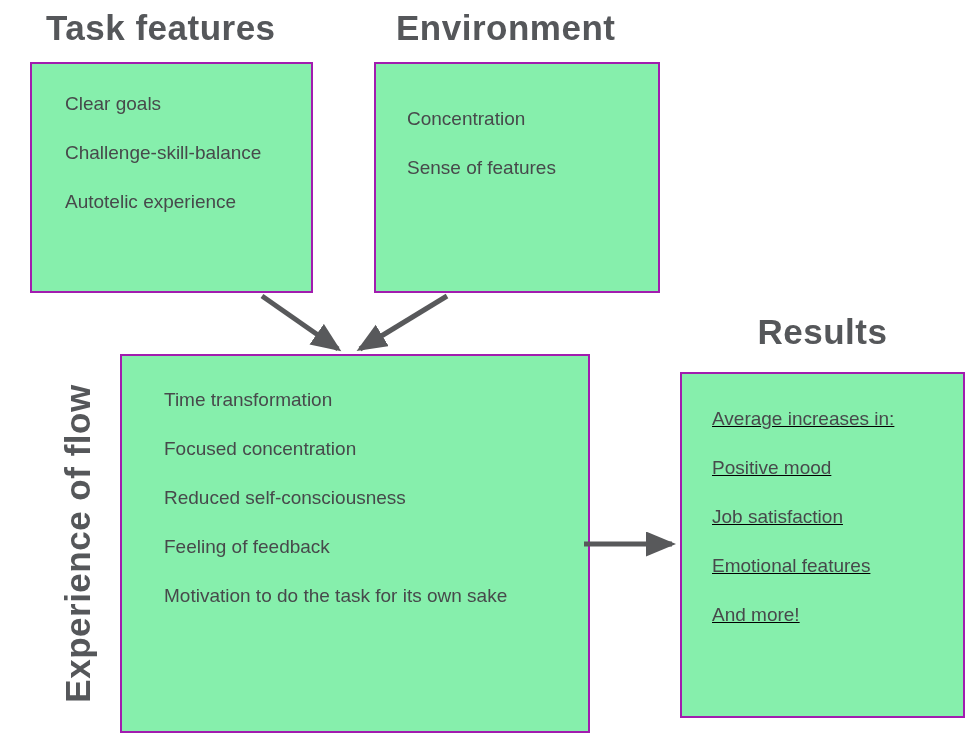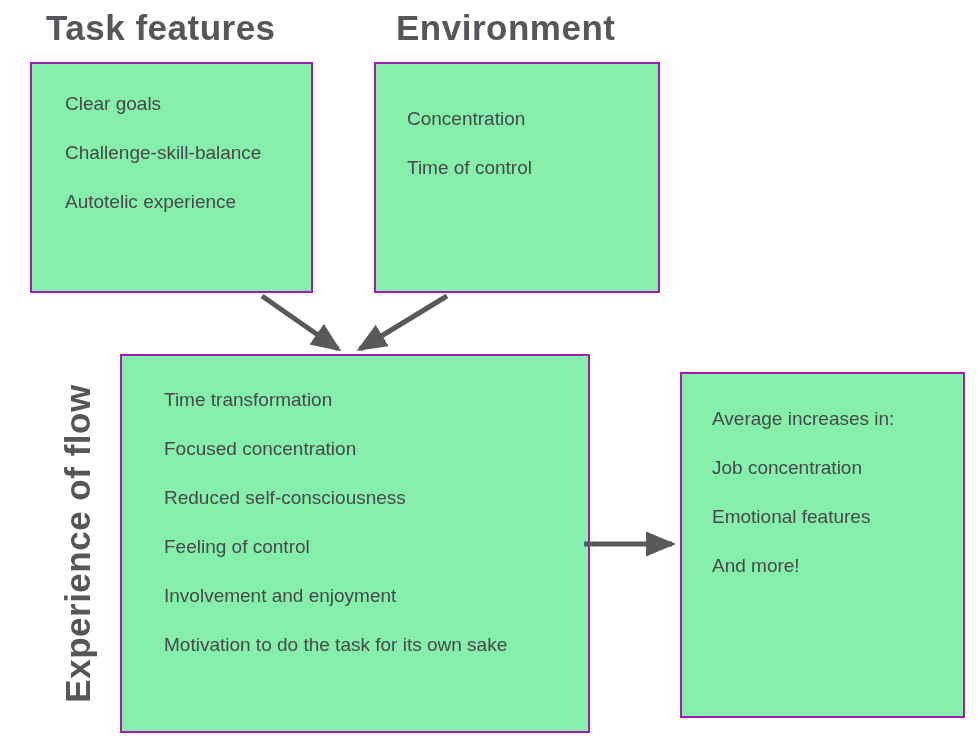--- a/index.html
+++ b/index.html
@@ -45,21 +45,21 @@
   #box-task-features { left: 30px; top: 62px; width: 283px; height: 231px; }
   #box-task-features ul { padding: 27px 8px 0 33px; }
 
   #box-environment { left: 374px; top: 62px; width: 286px; height: 231px; }
   #box-environment ul { padding: 42px 8px 0 31px; }
 
   #box-flow { left: 113px; top: 354px; width: 470px; height: 379px; margin-left: 7px; }
   #box-flow ul { padding: 31px 8px 0 42px; }
 
   #box-results { left: 680px; top: 372px; width: 285px; height: 346px; }
-  #box-results ul { padding: 32px 12px 0 30px; }
+  #box-results ul { padding: 32px 12px 0 30px; text-decoration: underline; }
 
   #title-task-features { left: 46px; top: 8px; }
   #title-environment { left: 396px; top: 8px; }
   #title-results { left: 680px; top: 312px; width: 285px; text-align: center; }
 
   #title-flow {
     position: absolute;
     left: 58px;
     top: 733px;
     width: 379px;
@@ -96,42 +96,43 @@
     <ul>
         <li>Clear goals</li>
         <li>Challenge-skill-balance</li>
         <li>Autotelic experience</li>
       </ul>
   </div>
 
   <div class="box" id="box-environment">
     <ul>
         <li>Concentration</li>
-        <li>Time of control</li>
+        <li>Sense of features</li>
       </ul>
   </div>
 
   <h1 id="title-flow">Experience of flow</h1>
 
   <div class="box" id="box-flow">
     <ul>
         <li>Time transformation</li>
         <li>Focused concentration</li>
         <li>Reduced self-consciousness</li>
-        <li>Feeling of control</li>
-        <li>Involvement and enjoyment</li>
+        <li>Feeling of feedback</li>
         <li>Motivation to do the task for its own sake</li>
       </ul>
   </div>
 
+  <h1 class="title" id="title-results">Results</h1>
 
   <div class="box" id="box-results">
     <ul>
         <li>Average increases in:</li>
-        <li>Job concentration</li>
+        <li>Positive mood</li>
+        <li>Job satisfaction</li>
         <li>Emotional features</li>
         <li>And more!</li>
       </ul>
   </div>
 
   <svg id="arrow-layer" viewBox="0 0 980 740" xmlns="http://www.w3.org/2000/svg">
     <defs>
       <marker id="ahead" markerWidth="7" markerHeight="6" refX="5.2" refY="2.5" orient="auto" markerUnits="strokeWidth">
         <path d="M0,0 L6,2.5 L0,5 Z" fill="#58595b"></path>
       </marker>

